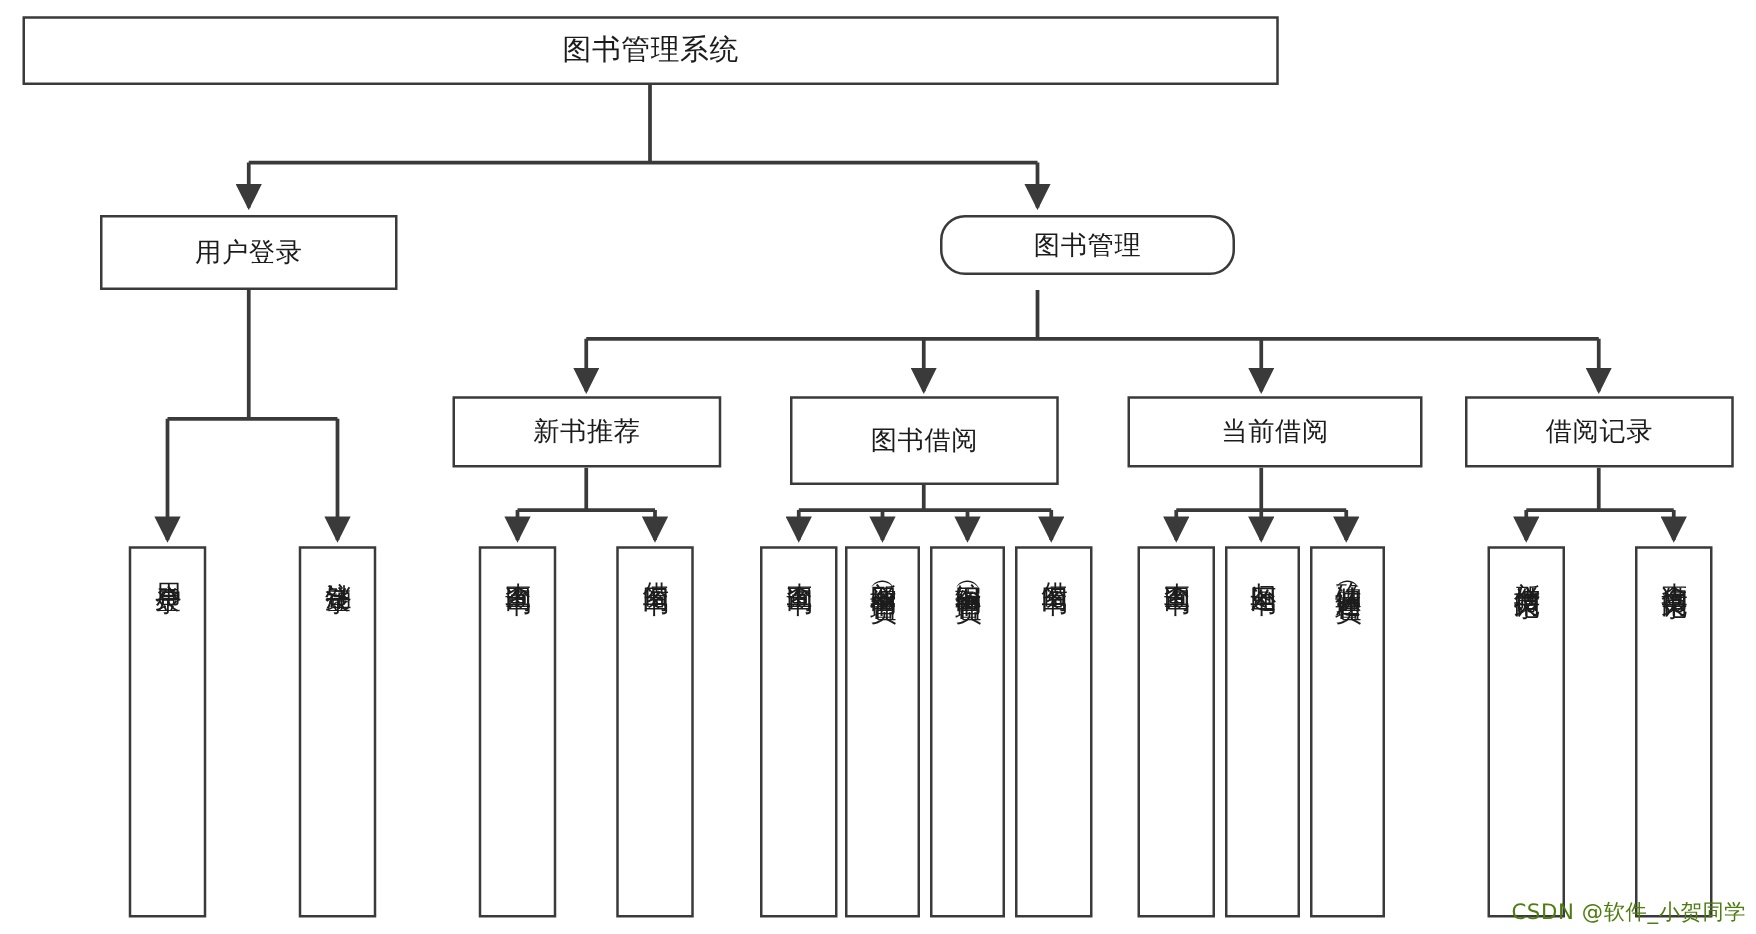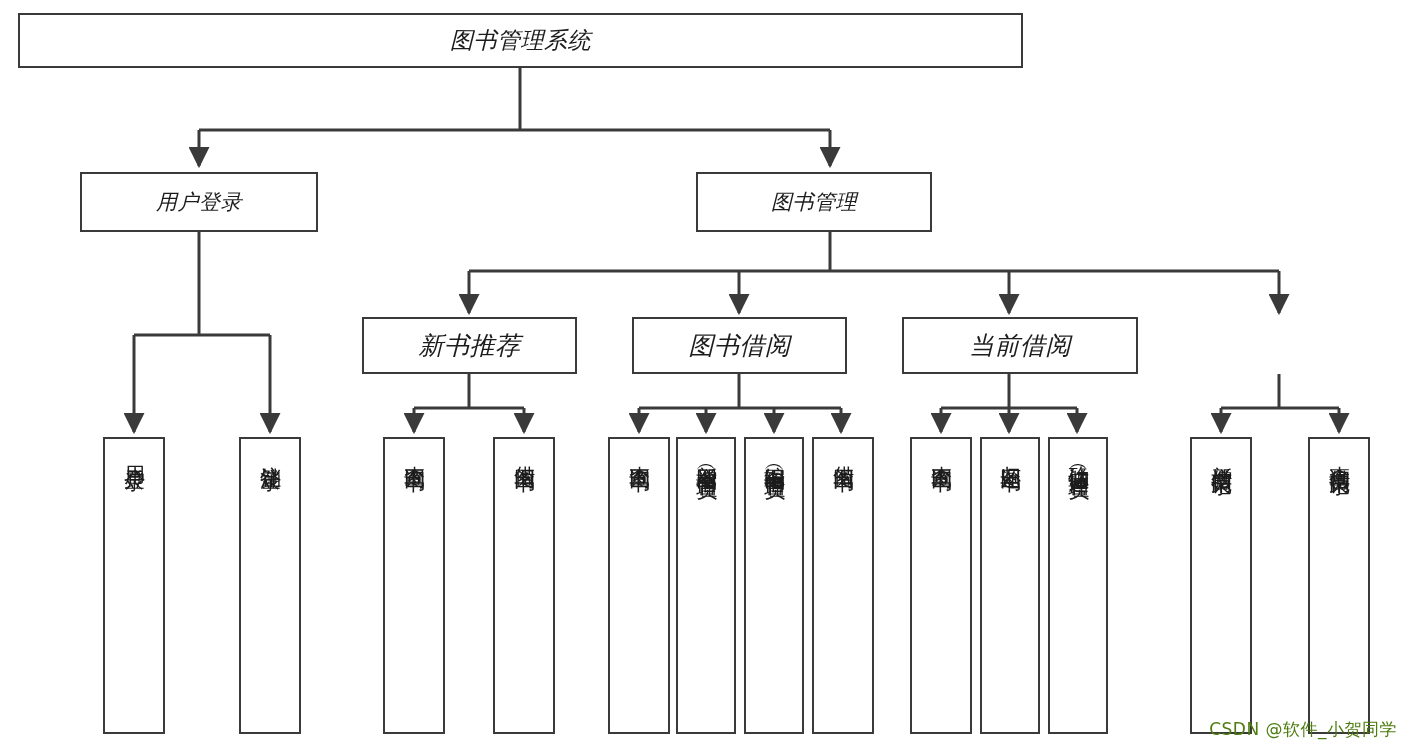--- a/index.html
+++ b/index.html
@@ -39,36 +39,35 @@
   }
   .node .lbl {
     display: block;
     text-align: center;
     line-height: 1.18;
     letter-spacing: 0.5px;
   }
   
   .node.h .lbl {
     writing-mode: horizontal-tb;
-    font-style: italic;
   }
   
   .node.v {
     align-items: flex-start;
     padding-top: 10px;
   }
   .node.v .lbl {
     writing-mode: vertical-rl;
     text-orientation: upright;
     line-height: 1.02;
     letter-spacing: 2px;
   }
   #title-node .lbl { font-size: 23px; }
   .lvl1 .lbl { font-size: 21px; }
-  .lvl2 .lbl { font-size: 25px; text-align: center; }
+  .lvl2 .lbl { font-size: 21px; text-align: center; }
   .leaf .lbl { font-size: 21px; }
   #watermark {
     position: absolute;
     right: 8px;
     bottom: 6px;
     font-size: 17px;
     color: #4d7c0f;
     z-index: 5;
     white-space: nowrap;
     letter-spacing: 0.5px;
@@ -130,36 +129,39 @@
   </svg>
 
   <div class="node h" id="title-node" style="left:18px; top:13px; width:1005px; height:55px;">
     <span class="lbl">图书管理系统</span>
   </div>
 
   <div class="node h lvl1" style="left:80px; top:172px; width:238px; height:60px;">
     <span class="lbl">用户登录</span>
   </div>
 
-  <div class="node h lvl1" style="left:696px; top:172px; width:236px; height:60px;">
+  <div class="node h lvl1" style="left:752px; top:172px; width:236px; height:48px;border-radius:20px;">
     <span class="lbl">图书管理</span>
   </div>
 
   <div class="node h lvl2" style="left:362px; top:317px; width:215px; height:57px;">
     <span class="lbl">新书推荐</span>
   </div>
 
-  <div class="node h lvl2" style="left:632px; top:317px; width:215px; height:57px;">
+  <div class="node h lvl2" style="left:632px; top:317px; width:215px; height:71px;">
     <span class="lbl">图书借阅</span>
   </div>
 
   <div class="node h lvl2" style="left:902px; top:317px; width:236px; height:57px;">
     <span class="lbl">当前借阅</span>
   </div>
 
+  <div class="node h lvl2" style="left:1172px; top:317px; width:215px; height:57px;">
+    <span class="lbl">借阅记录</span>
+  </div>
 
   <div class="node v leaf" style="left:103px; top:437px; width:62px; height:297px;">
     <span class="lbl">用户登录</span>
   </div>
 
   <div class="node v leaf" style="left:239px; top:437px; width:62px; height:297px;">
     <span class="lbl">注销登录</span>
   </div>
 
   <div class="node v leaf" style="left:383px; top:437px; width:62px; height:297px;">

